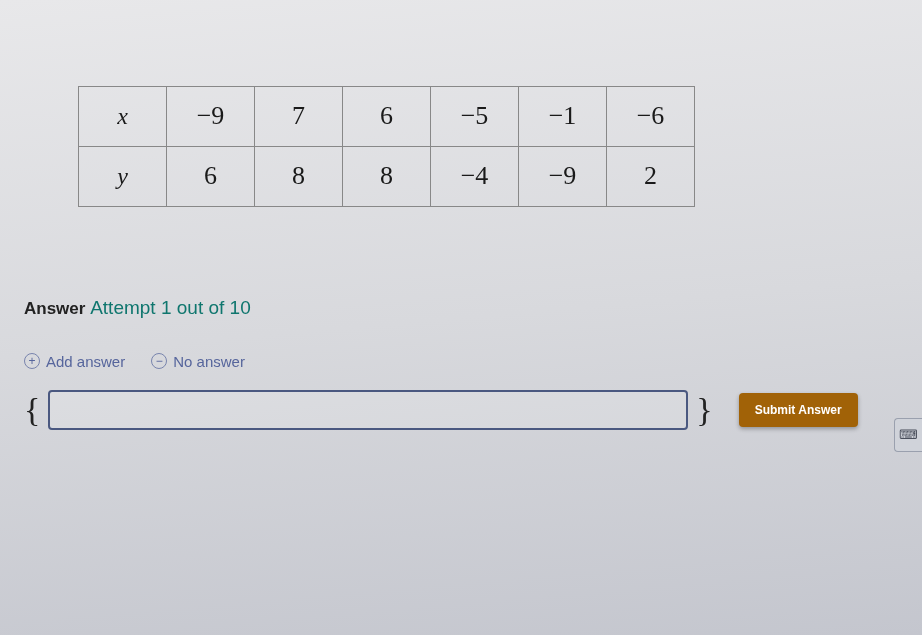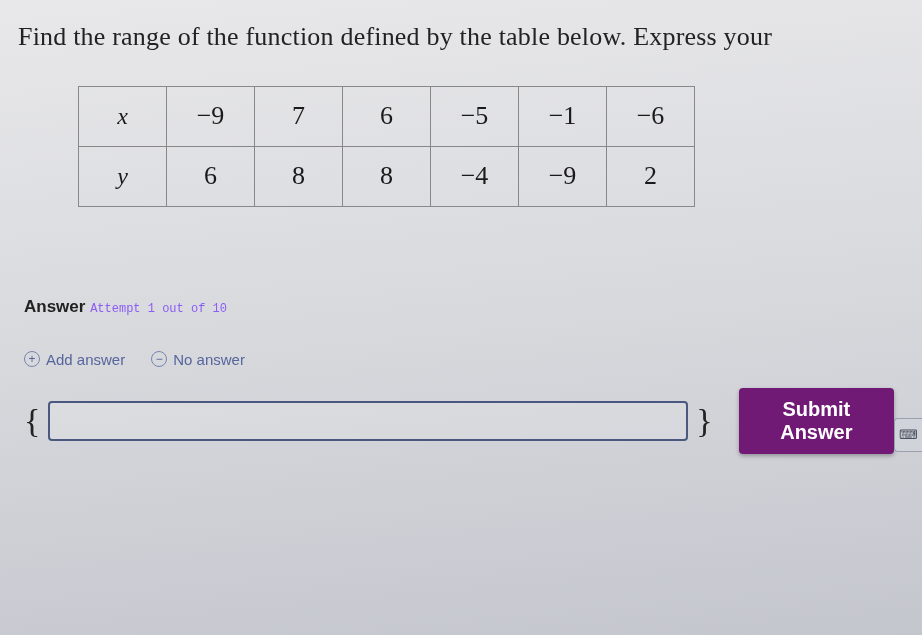--- a/index.html
+++ b/index.html
@@ -45,23 +45,22 @@
       color: #333;
       margin-left: 6px;
       margin-bottom: 34px;
     }
     .answer-row .label {
       font-weight: 700;
       color: #222;
       margin-right: 0;
     }
     .answer-row .attempt {
-      color: #8b5cf6;
-      font-size: 12px;
-      font-family: Liberation Mono, monospace;
+      color: #0f766e;
+      font-size: 19px;
     }
     .actions {
       font-family: -apple-system, Helvetica, Arial, sans-serif;
       font-size: 15px;
       color: #5a6aa8;
       margin-left: 6px;
       margin-bottom: 20px;
       display: flex;
       gap: 26px;
       align-items: center;
@@ -99,24 +98,24 @@
       flex: 0 0 640px;
       height: 40px;
       border: 2px solid #4a5880;
       border-radius: 4px;
       background: rgba(255,255,255,0.15);
       padding: 0 10px;
       font-size: 18px;
     }
     .submit {
       margin-left: 18px;
-      background: #701a75;
+      background: #a16207;
       color: #fff;
       font-family: -apple-system, Helvetica, Arial, sans-serif;
-      font-size: 20px;
+      font-size: 12px;
       font-weight: 600;
       border: none;
       border-radius: 4px;
       padding: 10px 16px;
       cursor: pointer;
       box-shadow: 0 2px 4px rgba(0,0,0,0.3);
     }
     .keypad-tab {
       position: absolute;
       right: 0;
@@ -131,21 +130,21 @@
       align-items: center;
       justify-content: center;
       font-size: 13px;
       color: #4a4f5c;
     }
   </style>
 </head>
 <body>
 
 <div class="prompt">
-  <span>Find the range of the function defined by the table below. Express your</span><br>
+  <br>
 </div>
 
 <table class="data-table">
   <tbody>
       <tr>
     <td class="hdr">x</td>
     <td>−9</td>
     <td>7</td>
     <td>6</td>
     <td>−5</td>

